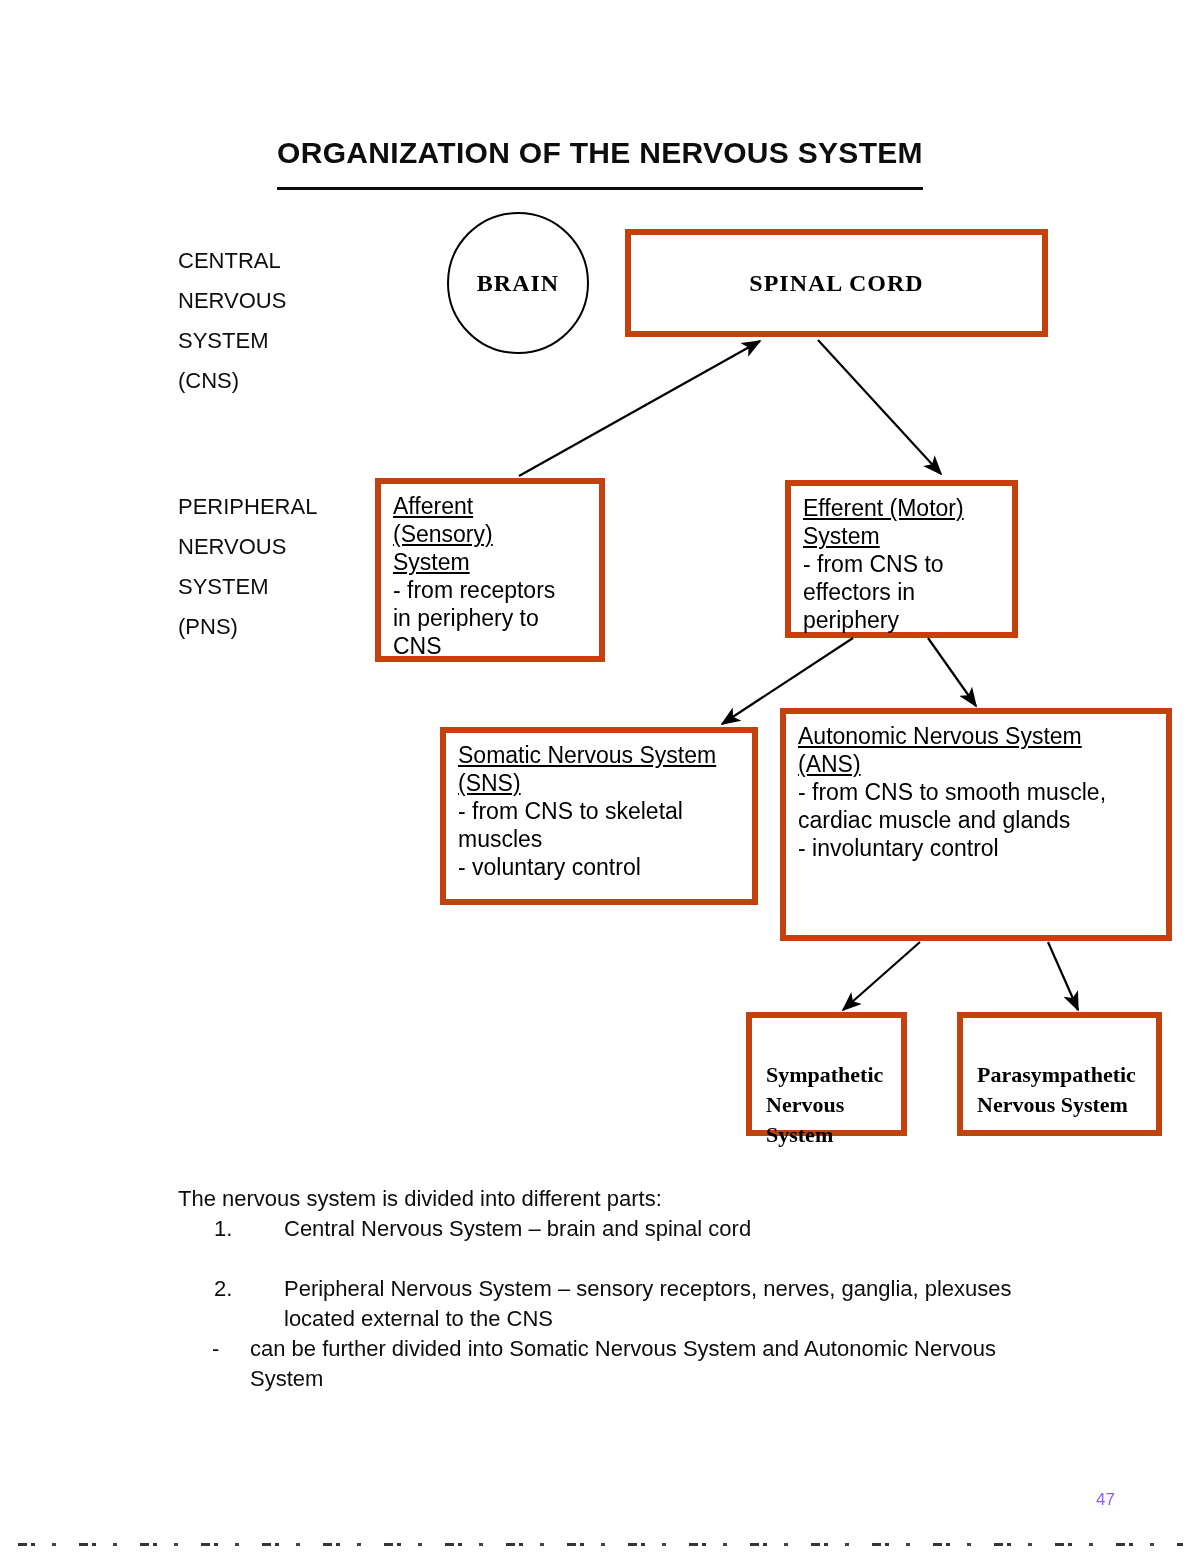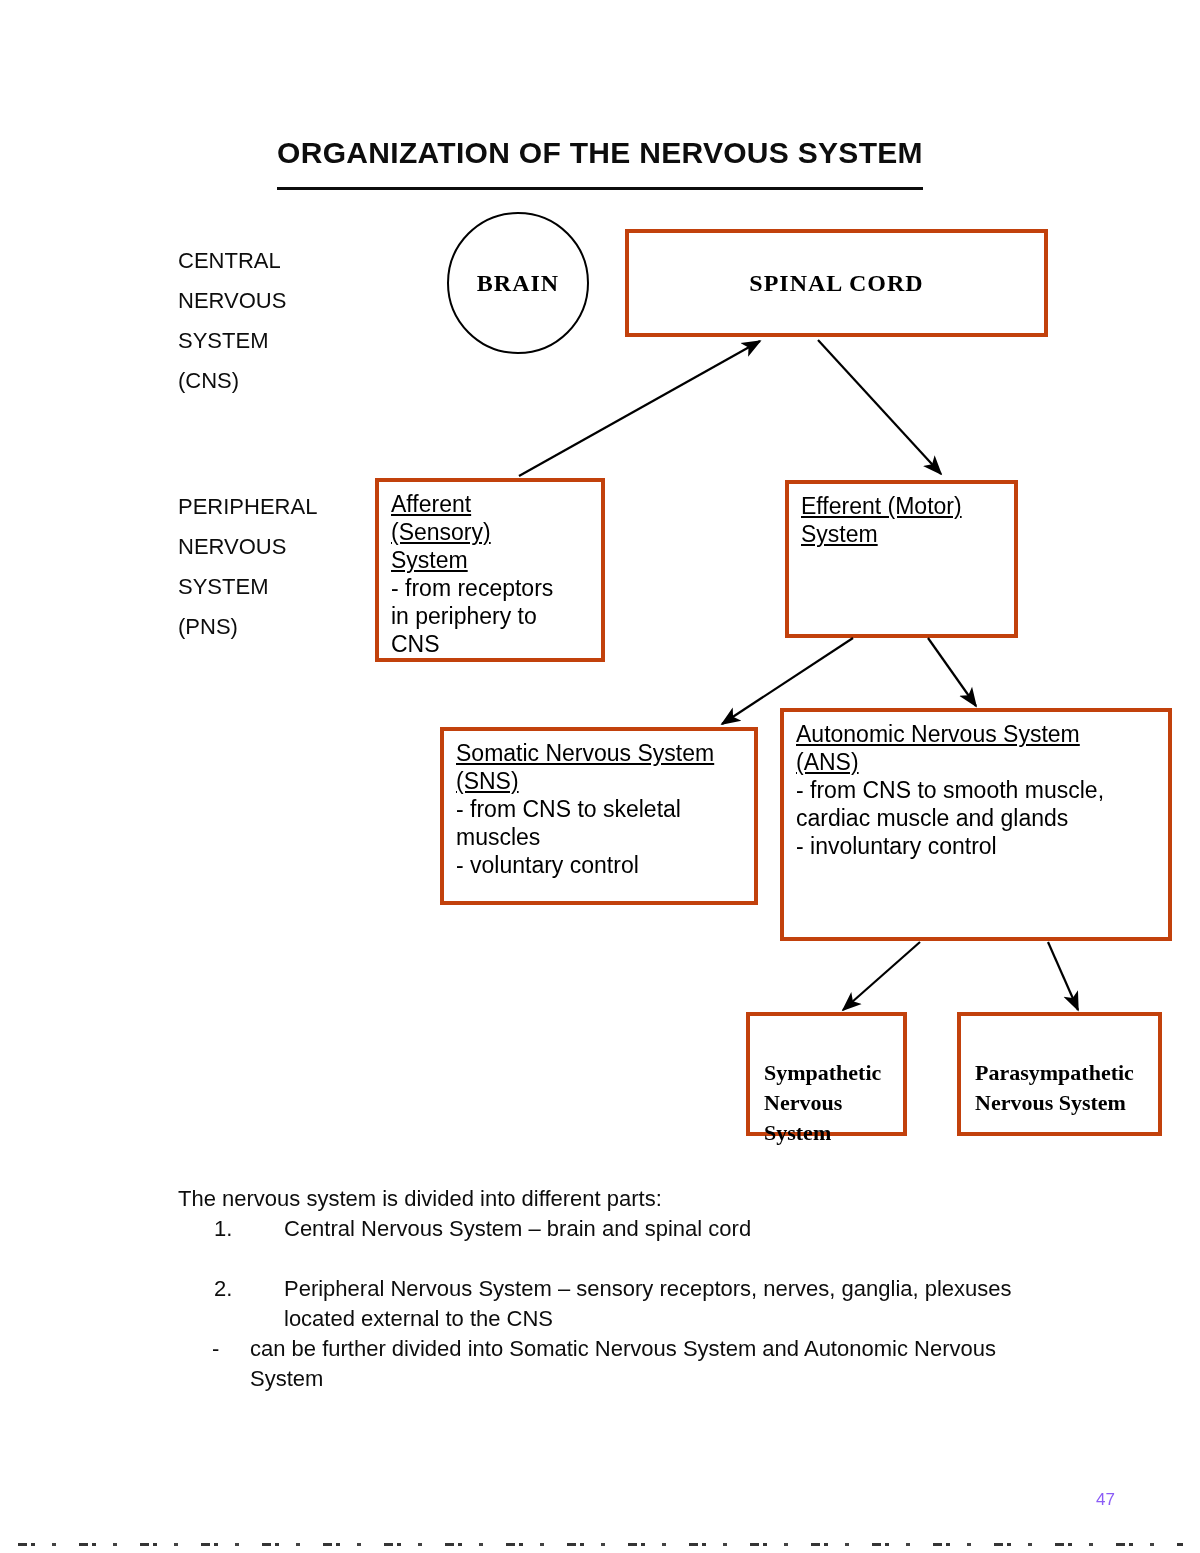--- a/index.html
+++ b/index.html
@@ -46,21 +46,21 @@
     color: #0d0d0d;
     white-space: pre-line;
   }
   #cns-label { left: 178px; top: 241px; }
   #pns-label { left: 178px; top: 487px; }
 
   
   .node {
     position: absolute;
     box-sizing: border-box;
-    border: 4px solid #c2410c;
+    border: 6px solid #c2410c;
     background: #ffffff;
   }
   .node.serif-center {
     font-family: "Liberation Serif", serif;
     font-weight: bold;
     font-size: 24px;
     letter-spacing: 1px;
     display: flex;
     align-items: center;
     justify-content: center;
@@ -254,20 +254,23 @@
 (Sensory)
 System</div>
     <div class="body-lines">- from receptors
    in periphery to
    CNS</div>
   </div>
 
   <div class="node sans-left" id="efferent-node">
     <div class="hdr body-lines">Efferent (Motor)
 System</div>
+    <div class="body-lines">- from CNS to
+   effectors in
+   periphery</div>
   </div>
 
   <div class="node sans-left" id="somatic-node">
     <div class="hdr body-lines">Somatic Nervous System
 (SNS)</div>
     <div class="body-lines">- from CNS to skeletal
    muscles
 - voluntary control</div>
   </div>
 

